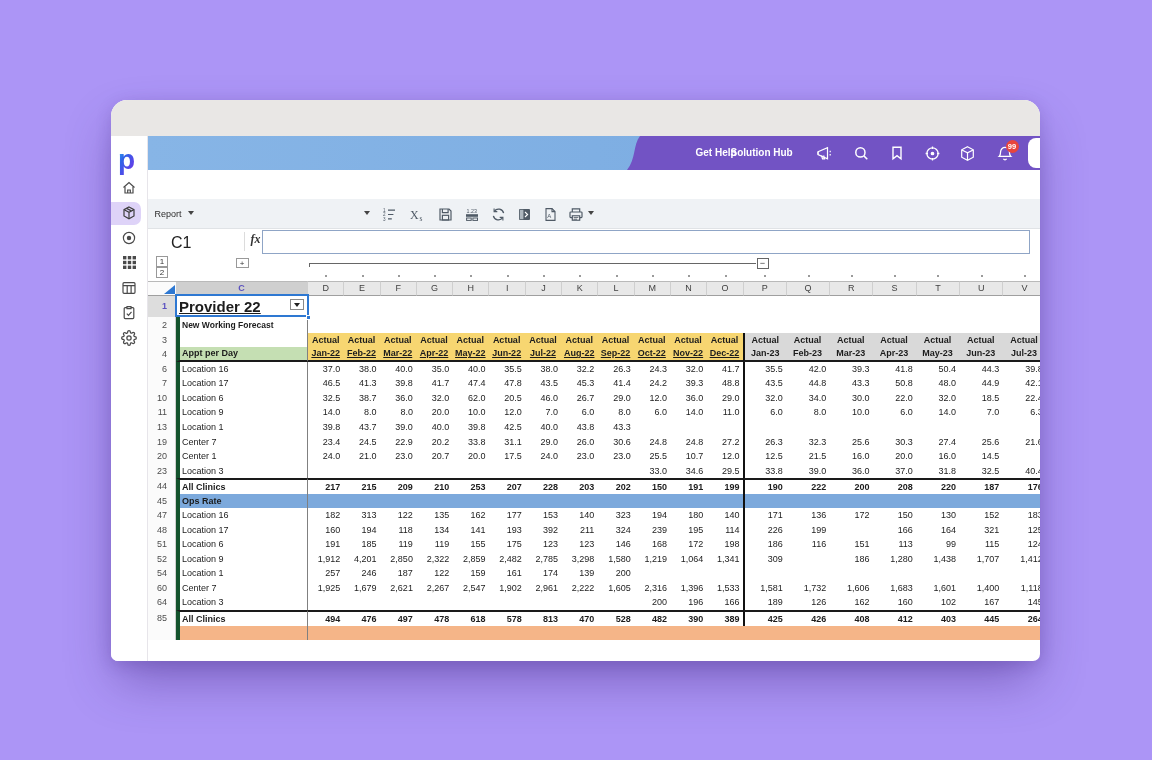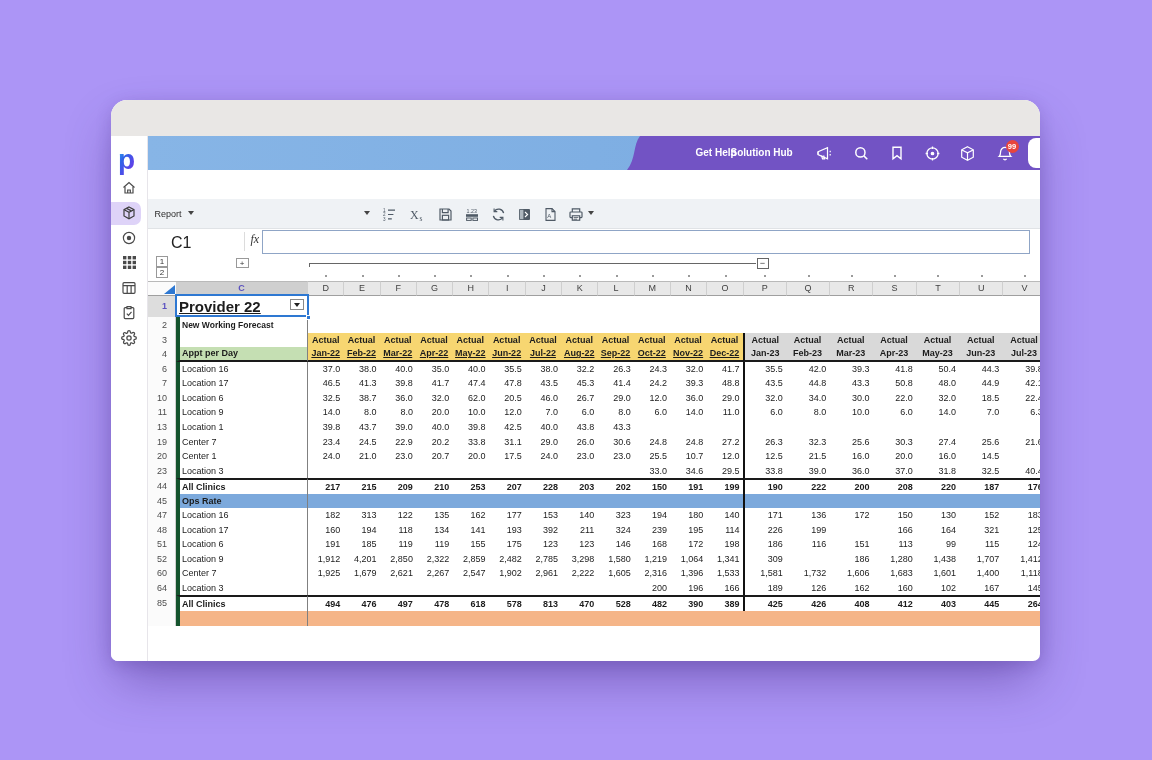--- a/index.html
+++ b/index.html
@@ -19,21 +19,21 @@
   color:#fff; font-size:7.5px; font-weight:bold; text-align:center; line-height:13px; padding:0 2px; }
 .whitebox { position:absolute; right:0; top:2px; width:12px; height:30px; background:#fff; border-radius:8px 0 0 8px; }
 .title { position:absolute; left:0; top:34px; width:100%; height:29px; background:#fff; border-bottom:1px solid #e8e8e8; }
 .title span { position:absolute; left:7.5px; top:7px; font-size:12.5px; font-weight:bold; color:#111; }
 .toolbar { position:absolute; left:0; top:63px; width:100%; height:30px; background:#eff2f5; border-bottom:1px solid #e0e3e6; }
 .tbt { position:absolute; top:0; height:30px; line-height:30px; font-size:9px; color:#2c2c2c; }
 .caret { display:inline-block; width:0; height:0; border-left:3.5px solid transparent; border-right:3.5px solid transparent; border-top:4px solid #444; vertical-align:2px; }
 .tic { position:absolute; top:8px; }
 .formula { position:absolute; left:0; top:93px; width:100%; height:25px; background:#fff; }
 .fname { position:absolute; left:7.5px; top:5px; font-size:16px; color:#222;margin-left:16px; }
-.fx { position:absolute; left:103px; top:3px; font-family:"Liberation Serif"; font-style:italic; font-size:12px; color:#333; }
+.fx { position:absolute; left:103px; top:3px; font-family:"Liberation Serif"; font-style:italic; font-size:12px; color:#333;font-weight:bold; }
 .finput { position:absolute; left:114.5px; top:0.5px; width:768px; height:24px; background:#fff; border:1px solid #8fa5c6; }
 .fsep { position:absolute; left:96px; top:3px; width:1px; height:19px; background:#dcdcdc; }
 .outline { position:absolute; left:0; top:118px; width:100%; height:27px; background:#fff; }
 .obox { position:absolute; border:1px solid #999; background:#fff; font-size:8px; color:#333; text-align:center; }
 .bracket { position:absolute; left:161.5px; top:9px; width:447px; height:4px; border-top:1px solid #666; border-left:1px solid #666; }
 .minus { position:absolute; left:609px; top:3.5px; width:12px; height:11px; border:1px solid #666; background:#fff; font-size:9px; line-height:9px; text-align:center; color:#333; }
 .dot { position:absolute; top:21px; width:2px; height:2px; background:#9a9a9a; }
 .gridwrap { position:absolute; left:0; top:145px; right:0; bottom:0; overflow:hidden; }
 table { border-collapse:separate; border-spacing:0; table-layout:fixed; position:absolute; left:0; top:0; width:898.2px; }
 td { padding:0; font-size:9px; color:#1c1c1c; white-space:nowrap; overflow:visible; vertical-align:middle; }
@@ -699,20 +699,43 @@
               <td class="num">1,341</td>
               <td class="num opb">309</td>
               <td class="num"></td>
               <td class="num">186</td>
               <td class="num">1,280</td>
               <td class="num">1,438</td>
               <td class="num">1,707</td>
               <td class="num">1,412</td>
             </tr>
 <tr class="drow" style="height:14.55px">
+              <td class="rn">54</td>
+              <td class="lab cl">Location 1</td>
+              <td class="num">257</td>
+              <td class="num">246</td>
+              <td class="num">187</td>
+              <td class="num">122</td>
+              <td class="num">159</td>
+              <td class="num">161</td>
+              <td class="num">174</td>
+              <td class="num">139</td>
+              <td class="num">200</td>
+              <td class="num"></td>
+              <td class="num"></td>
+              <td class="num"></td>
+              <td class="num opb"></td>
+              <td class="num"></td>
+              <td class="num"></td>
+              <td class="num"></td>
+              <td class="num"></td>
+              <td class="num"></td>
+              <td class="num"></td>
+            </tr>
+<tr class="drow" style="height:14.55px">
               <td class="rn">60</td>
               <td class="lab cl">Center 7</td>
               <td class="num">1,925</td>
               <td class="num">1,679</td>
               <td class="num">2,621</td>
               <td class="num">2,267</td>
               <td class="num">2,547</td>
               <td class="num">1,902</td>
               <td class="num">2,961</td>
               <td class="num">2,222</td>

